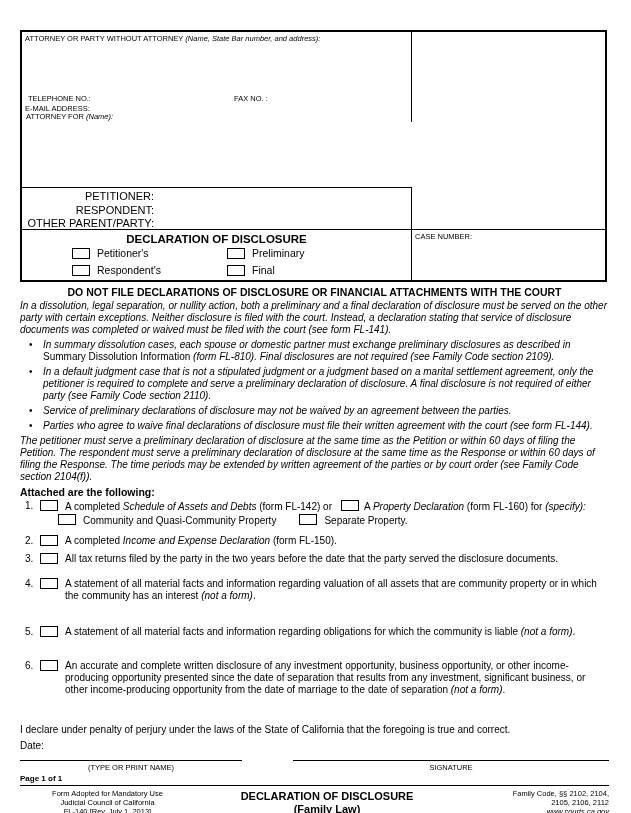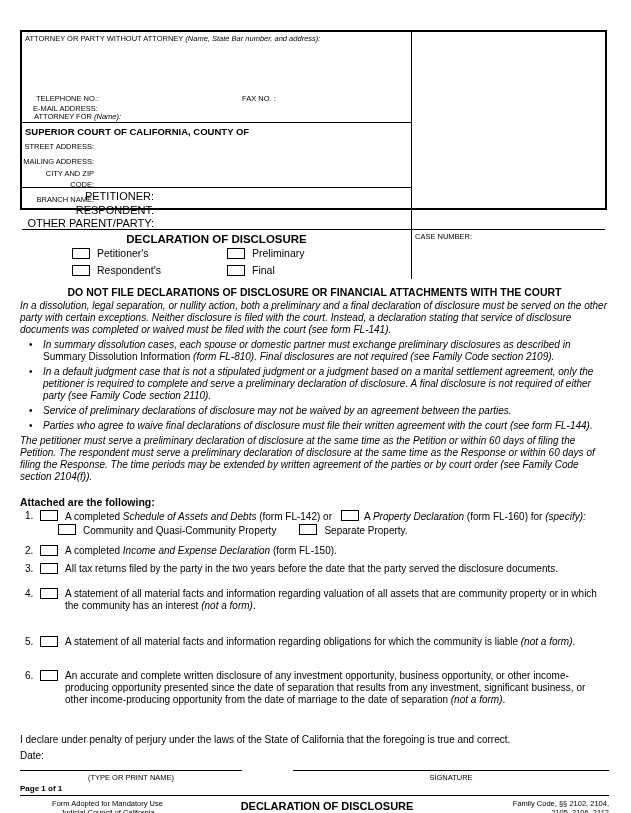--- a/index.html
+++ b/index.html
@@ -5,34 +5,34 @@
   html,body { margin:0; padding:0; background:#e8e8e8; }
   .page {
     position:relative; width:631px; height:813px; background:#ffffff;
     font-family:"Liberation Sans","DejaVu Sans",sans-serif; color:#000;
     margin:0 auto; overflow:hidden;
   }
   .form-code { position:absolute; top:8px; right:24px; font-weight:bold; font-size:11.5px;margin-top:20px; }
 
   
   .htable {
-    position:absolute; left:20px; top:30px; width:587px; height:180px;
+    position:absolute; left:20px; top:30px; width:587px; height:252px;
     display:grid; grid-template-columns:390px 1fr; grid-template-rows:90px 65px 42px 1fr;
     border:2px solid #000; box-sizing:border-box; background:#fff;
   }
   .cell { position:relative; box-sizing:border-box; }
   .attorney { grid-column:1; grid-row:1; border-right:1.6px solid #000; }
   .courtuse { grid-column:2; grid-row:1 / 4; }
   .court    { grid-column:1; grid-row:2; border-right:1.6px solid #000; border-top:1.6px solid #000; }
   .party    { grid-column:1; grid-row:3; border-right:1.6px solid #000; border-top:1.6px solid #000; }
   .declbox  { grid-column:1; grid-row:4; border-right:1.6px solid #000; border-top:1.6px solid #000; }
   .casebox  { grid-column:2; grid-row:4; border-top:1.6px solid #000; }
 
   .cap { font-size:7.5px; padding:2px 3px; line-height:9px; }
-  .tiny-abs { position:absolute; font-size:7.5px; line-height:9px; white-space:nowrap;margin-left:8px; }
+  .tiny-abs { position:absolute; font-size:7.5px; line-height:9px; white-space:nowrap; }
   .ctitle { font-weight:bold; font-size:9.5px; padding:3px 0 1px 3px; }
   .crow { line-height:11.8px; }
   .rlabel { display:inline-block; width:72px; text-align:right; font-size:7.5px; }
   .party { padding-top:2px; }
   .plabel { width:132px; text-align:right; font-size:11px; line-height:13.5px; }
   .dtitle { text-align:center; font-weight:bold; font-size:11.5px; margin-top:3px; }
   .drow { position:relative; height:16px; margin-top:1px; font-size:10.5px; }
   .drow .cbx { position:absolute; top:2px; }
   .dlabel { position:absolute; top:1px; }
 
@@ -44,21 +44,21 @@
   
   .body { position:absolute; left:20px; top:282px; width:589px; font-size:10px; line-height:12px; }
   .notice-head { text-align:center; font-weight:bold; font-size:10.5px; margin-top:4px; line-height:12px; }
   .para { margin-top:2px; }
   .it { font-style:italic; }
   .bullet { display:flex; margin-top:3px; }
   .dot { width:14px; padding-left:9px; box-sizing:content-box; flex:none; }
   .btext { flex:1; }
   .seg-i { font-style:italic; }
   .seg-spacer { display:inline-block; width:14px; }
-  .attach-head { font-weight:bold; font-size:10.5px; margin-top:13px; line-height:12px; }
+  .attach-head { font-weight:bold; font-size:10.5px; margin-top:3px; line-height:12px; }
 
   .item { display:flex; margin-top:4px; }
   .inum { width:14px; padding-left:5px; flex:none; }
   .item > .cbx { flex:none; margin:0 7px 0 1px; }
   .itext { flex:1; }
   .inline-cb { vertical-align:-1px; margin:0 5px 0 9px; }
   .subrow { margin:1px 0 8px 29px; }
   .subrow .cbx { vertical-align:-1px; margin-right:7px; }
   .m-i2 { margin-top:4px; } .m-i3 { margin-top:6px; } .m-i4 { margin-top:13px; }
   .m-i5 { margin-top:24px; } .m-i6 { margin-top:22px; }
@@ -90,27 +90,20 @@
     <div class="cell attorney">
       <div class="cap"><span>ATTORNEY OR PARTY WITHOUT ATTORNEY </span><span class="seg-i">(Name, State Bar number, and address):</span></div>
       <div class="tiny-abs" style="left:6px; top:62px;">TELEPHONE NO.:</div>
       <div class="tiny-abs" style="left:212px; top:62px;">FAX NO. :</div>
       <div class="tiny-abs" style="left:3px; top:72px;">E-MAIL ADDRESS:</div>
       <div class="tiny-abs" style="left:4px; top:80px;"><span>ATTORNEY FOR </span><span class="seg-i">(Name):</span></div>
     </div>
 
     <div class="cell courtuse"></div>
 
-    <div class="cell court">
-      <div class="ctitle">SUPERIOR COURT OF CALIFORNIA, COUNTY OF</div>
-      <div class="crow"><span class="rlabel">STREET ADDRESS:</span></div>
-      <div class="crow"><span class="rlabel">MAILING ADDRESS:</span></div>
-      <div class="crow"><span class="rlabel">CITY AND ZIP CODE:</span></div>
-      <div class="crow"><span class="rlabel">BRANCH NAME:</span></div>
-    </div>
 
     <div class="cell party">
       <div class="plabel">PETITIONER:</div>
       <div class="plabel">RESPONDENT:</div>
       <div class="plabel">OTHER PARENT/PARTY:</div>
     </div>
 
     <div class="cell declbox">
       <div class="dtitle">DECLARATION OF DISCLOSURE</div>
       <div class="drow">

